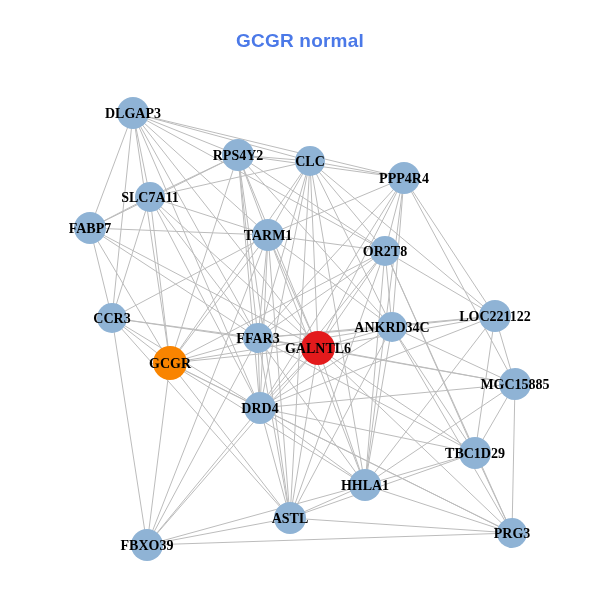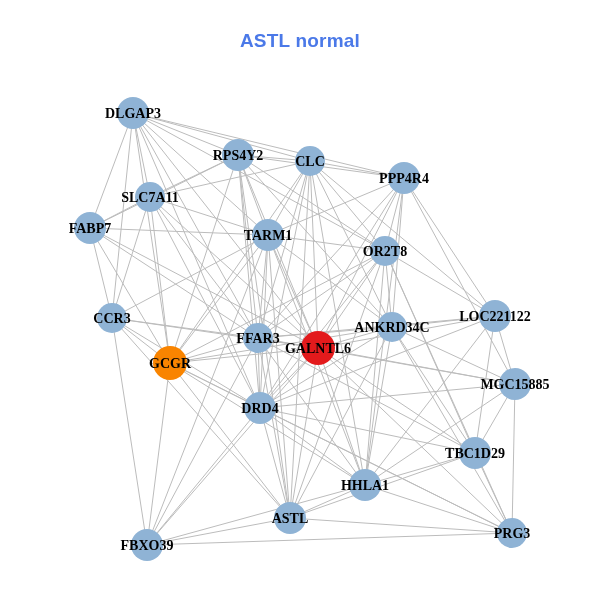--- a/index.html
+++ b/index.html
@@ -27,21 +27,21 @@
     font-size:14px;
     fill:#000000;
     text-anchor:middle;
     pointer-events:none;
   }
 </style>
 </head>
 <body>
 
 <div class="screen">
-  <div class="plot-title" style="color: rgb(75, 121, 232);">ASTL normal</div>
+  <div class="plot-title" style="color: rgb(75, 121, 232);">GCGR normal</div>
 
   <svg id="graph" class="network" width="600" height="600" viewBox="0 0 600 600">
     <g id="edges-layer">
         <line x1="318" y1="348" x2="133" y2="113" stroke="#bcbcbc" stroke-width="1" class="edge-line"></line>
         <line x1="318" y1="348" x2="238" y2="155" stroke="#bcbcbc" stroke-width="1" class="edge-line"></line>
         <line x1="318" y1="348" x2="310" y2="161" stroke="#bcbcbc" stroke-width="1" class="edge-line"></line>
         <line x1="318" y1="348" x2="404" y2="178" stroke="#bcbcbc" stroke-width="1" class="edge-line"></line>
         <line x1="318" y1="348" x2="150" y2="197" stroke="#bcbcbc" stroke-width="1" class="edge-line"></line>
         <line x1="318" y1="348" x2="90" y2="228" stroke="#bcbcbc" stroke-width="1" class="edge-line"></line>
         <line x1="318" y1="348" x2="268" y2="235" stroke="#bcbcbc" stroke-width="1" class="edge-line"></line>

